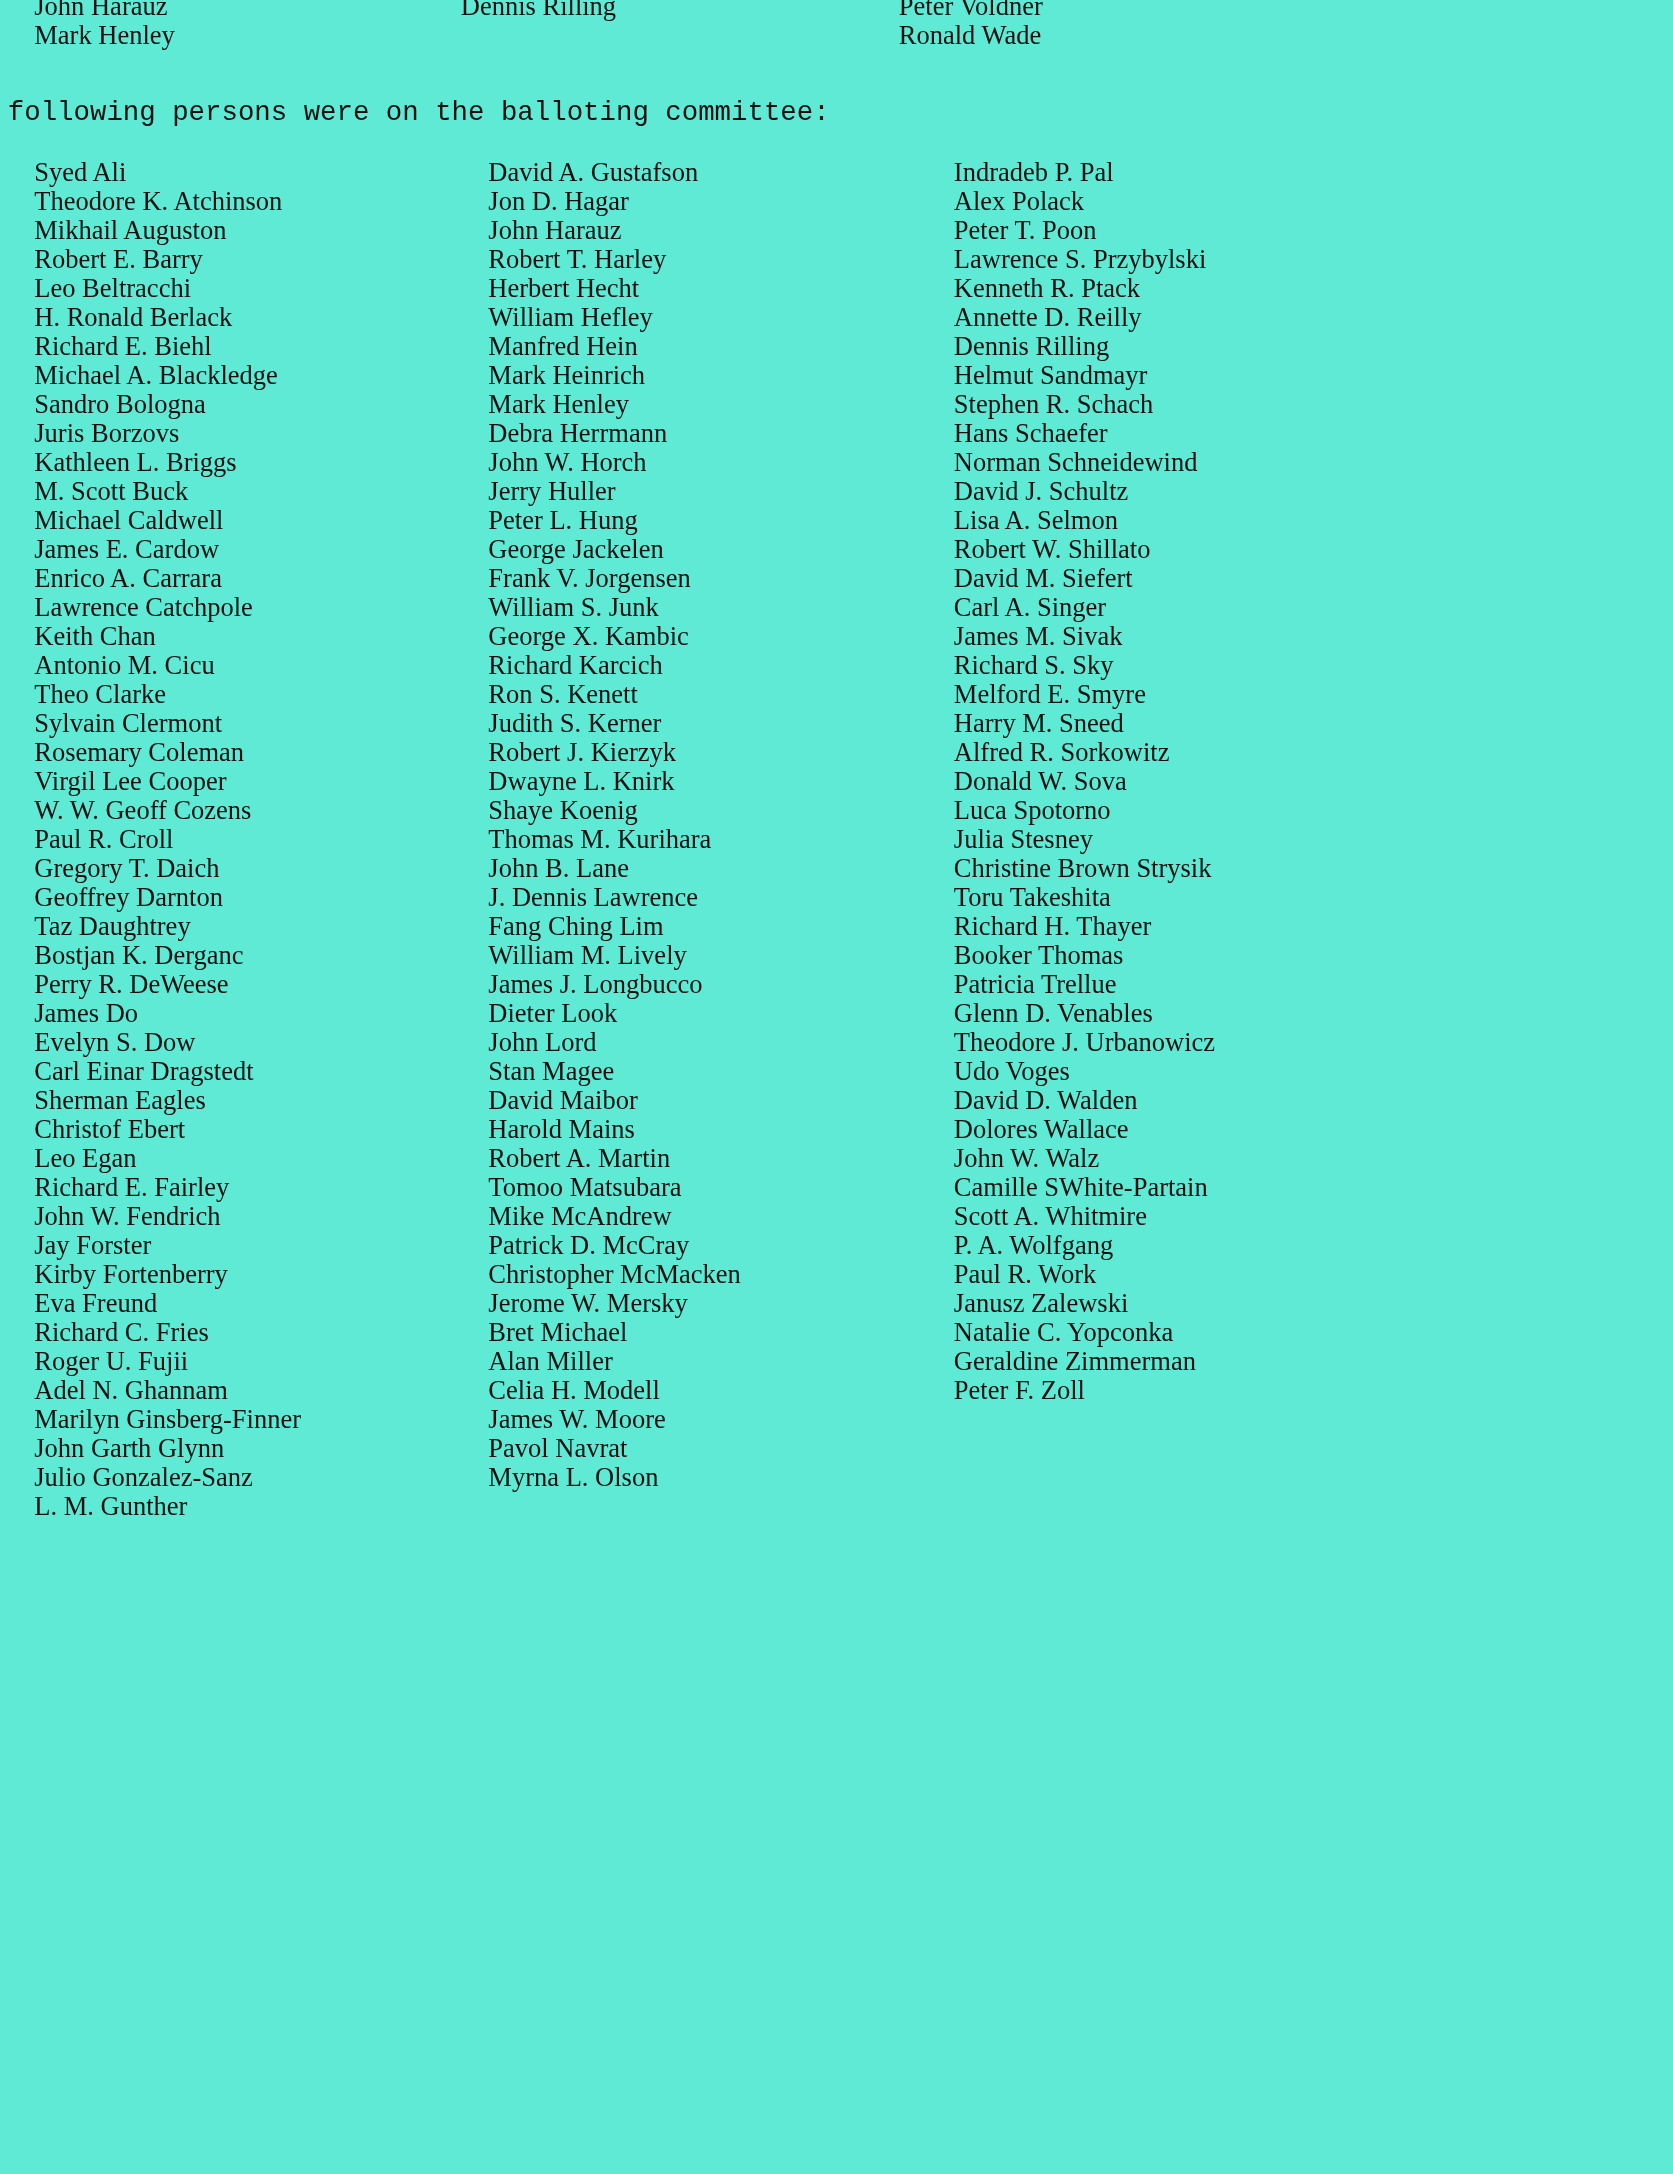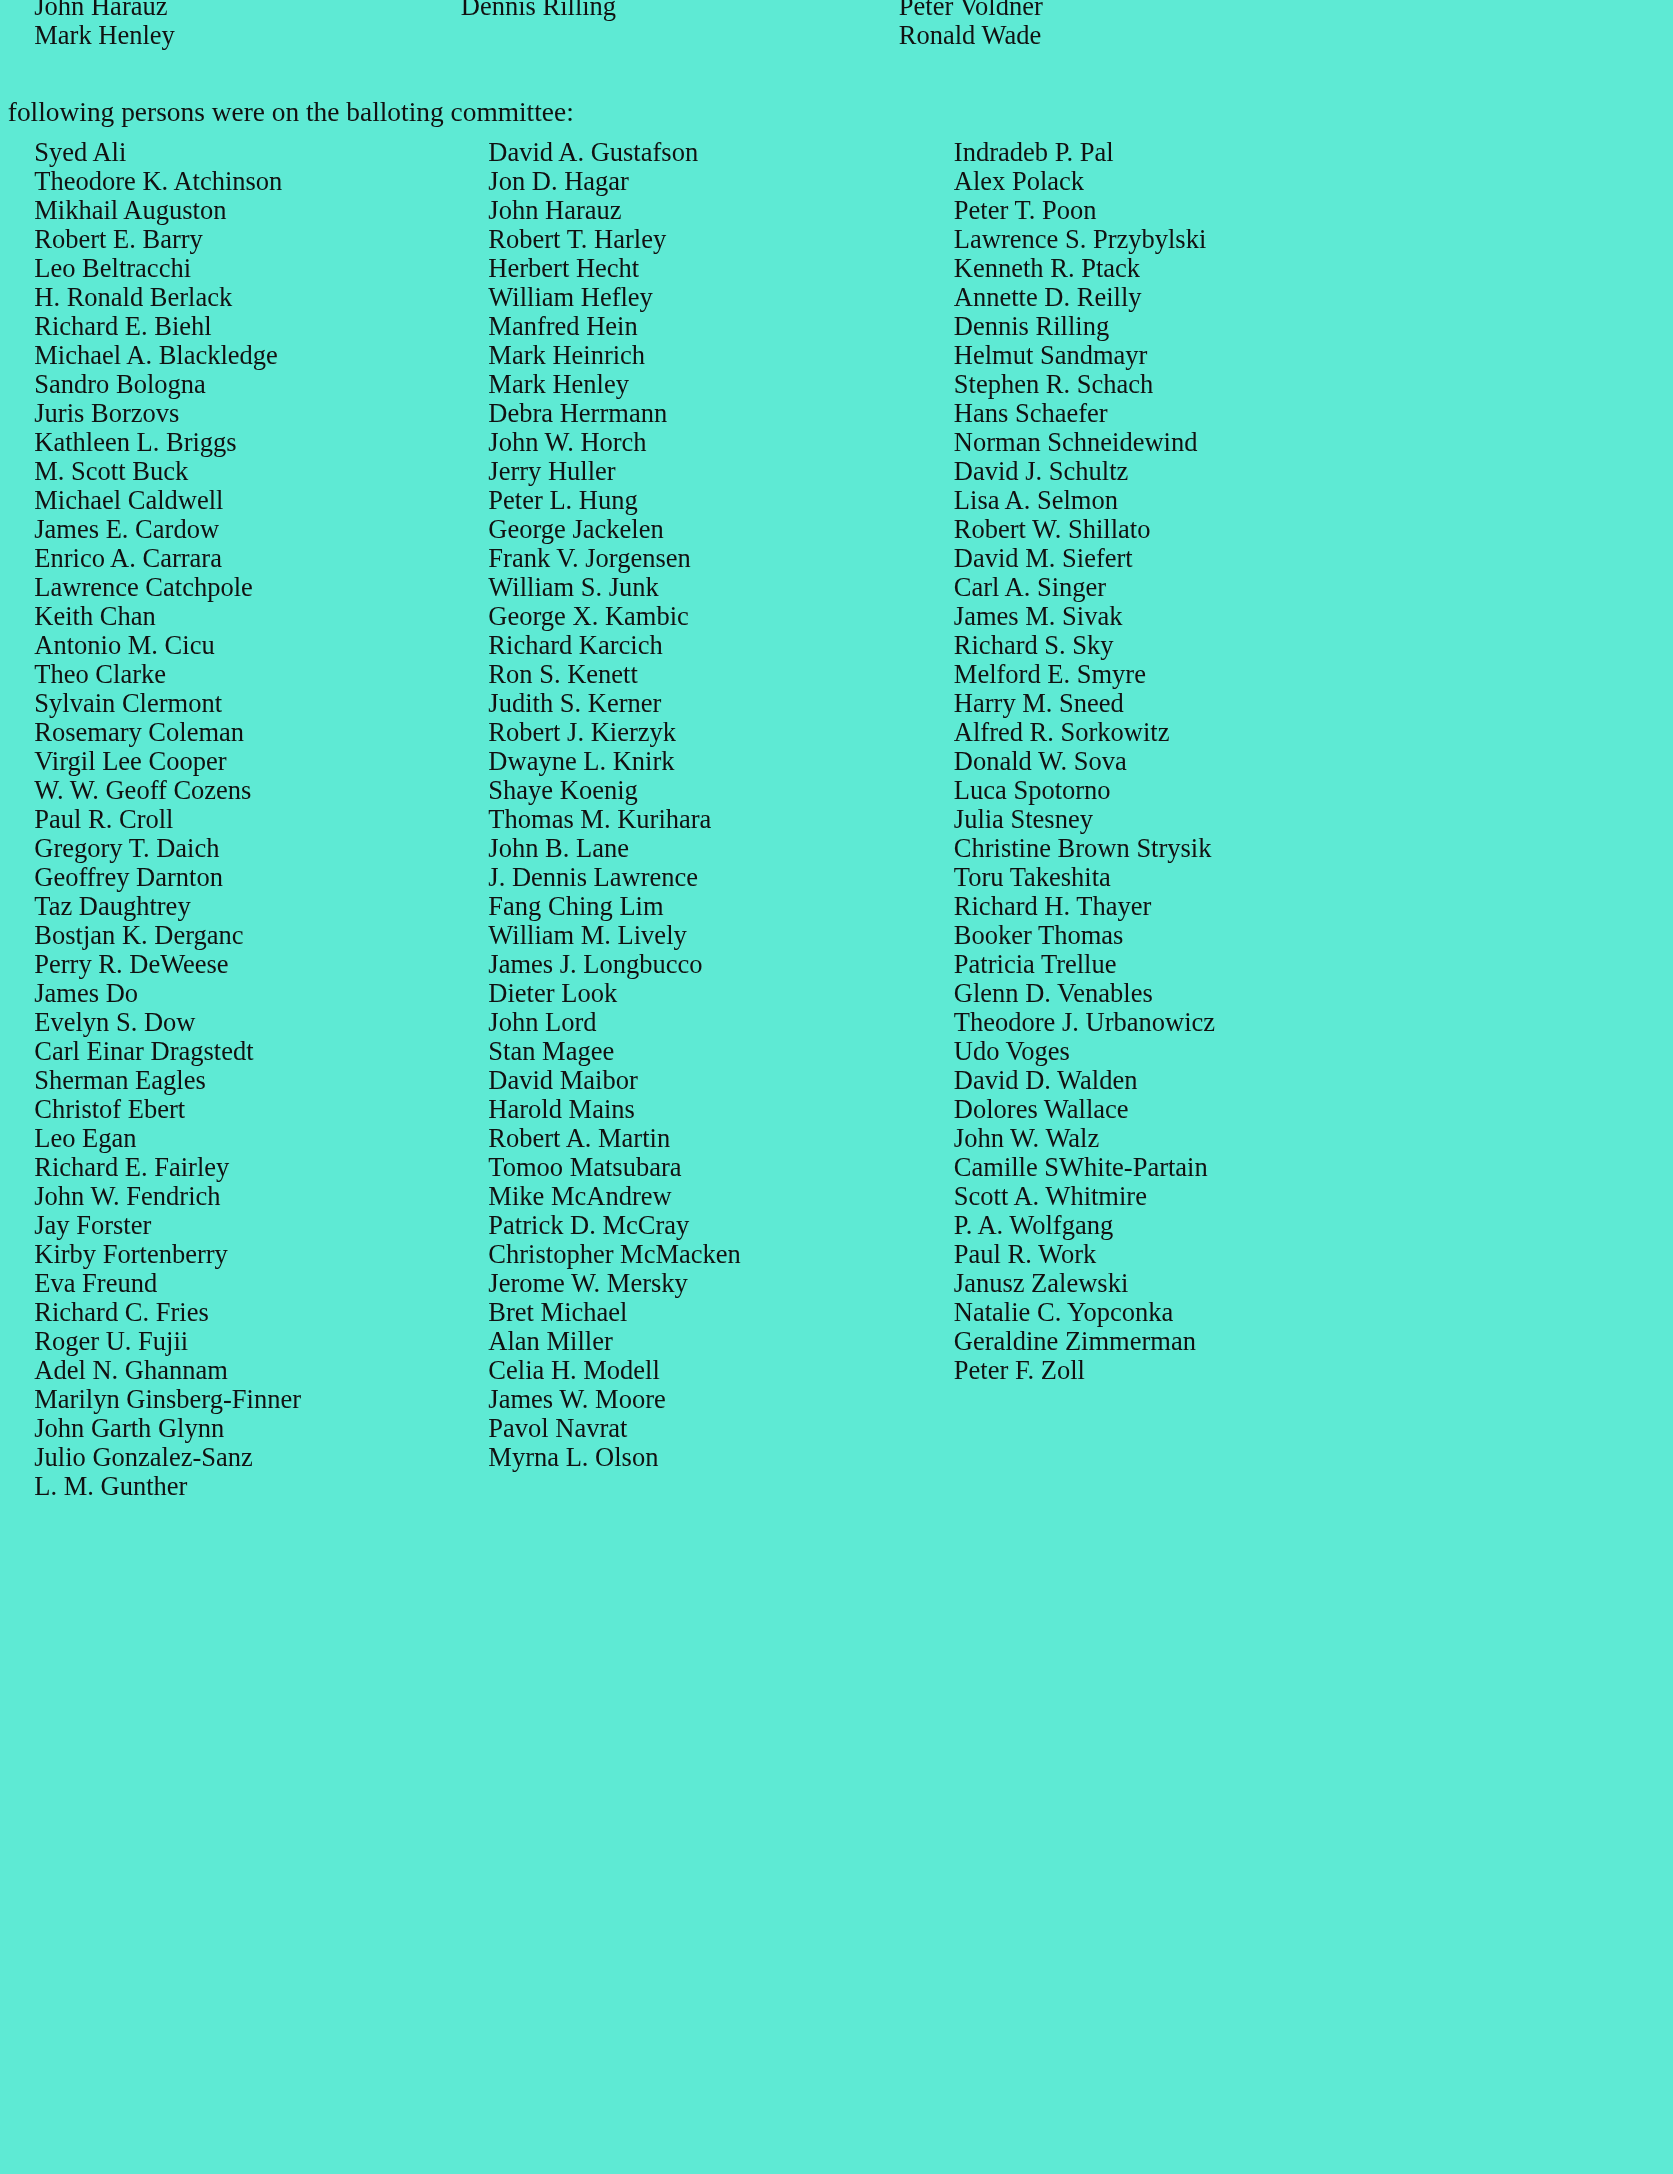--- a/index.html
+++ b/index.html
@@ -33,23 +33,24 @@
   .col-3 { width: 725px; }
   .top-list {
     margin-top: -7.8px;
   }
   .heading {
     margin: 0;
     margin-top: 47px;
     font-size: 27.4px;
     line-height: 31px;
     white-space: nowrap;
+    font-family: Liberation Mono, monospace;
   }
   .main-list {
-    margin-top: 10px;
+    margin-top: 30px;
     gap: 31px;
   }
   .name-item {
     white-space: nowrap;
   }
 </style>
 </head>
 <body>
 
 <div class="page">

